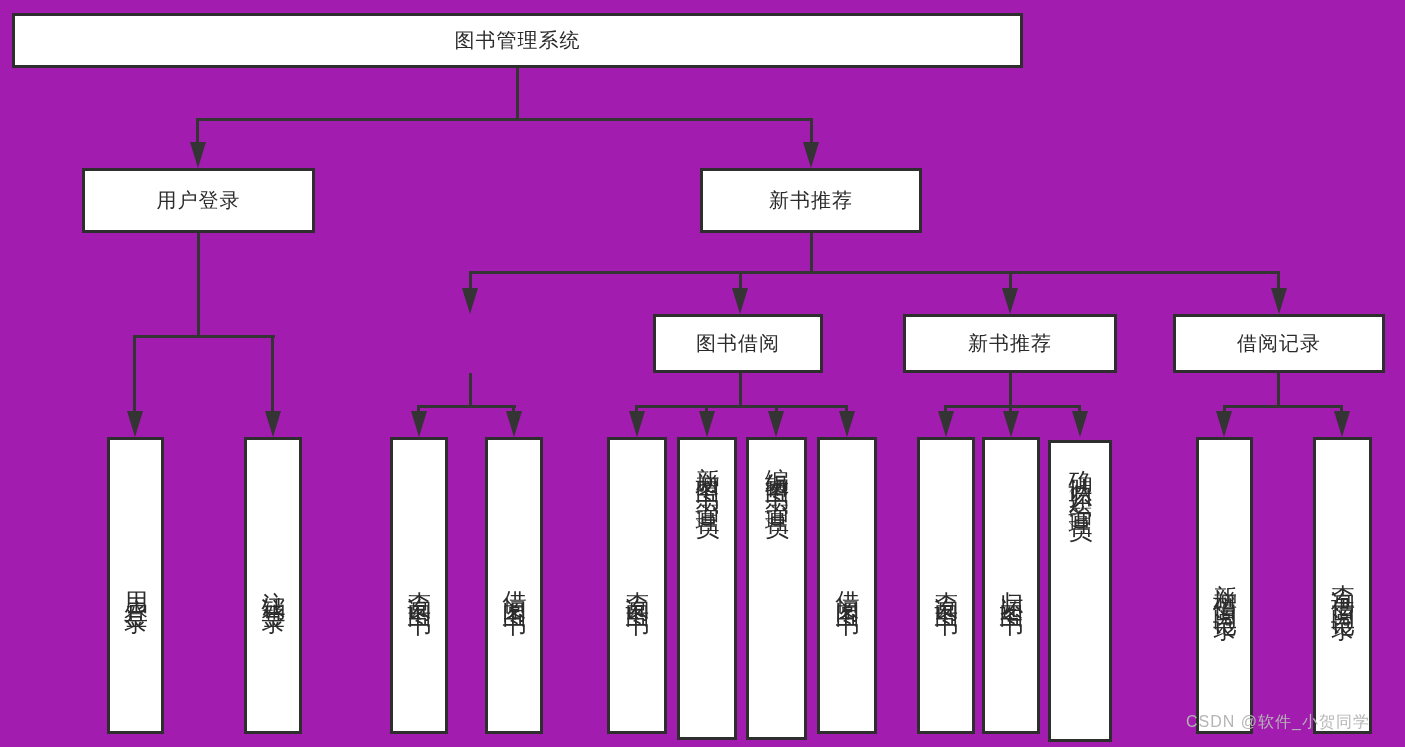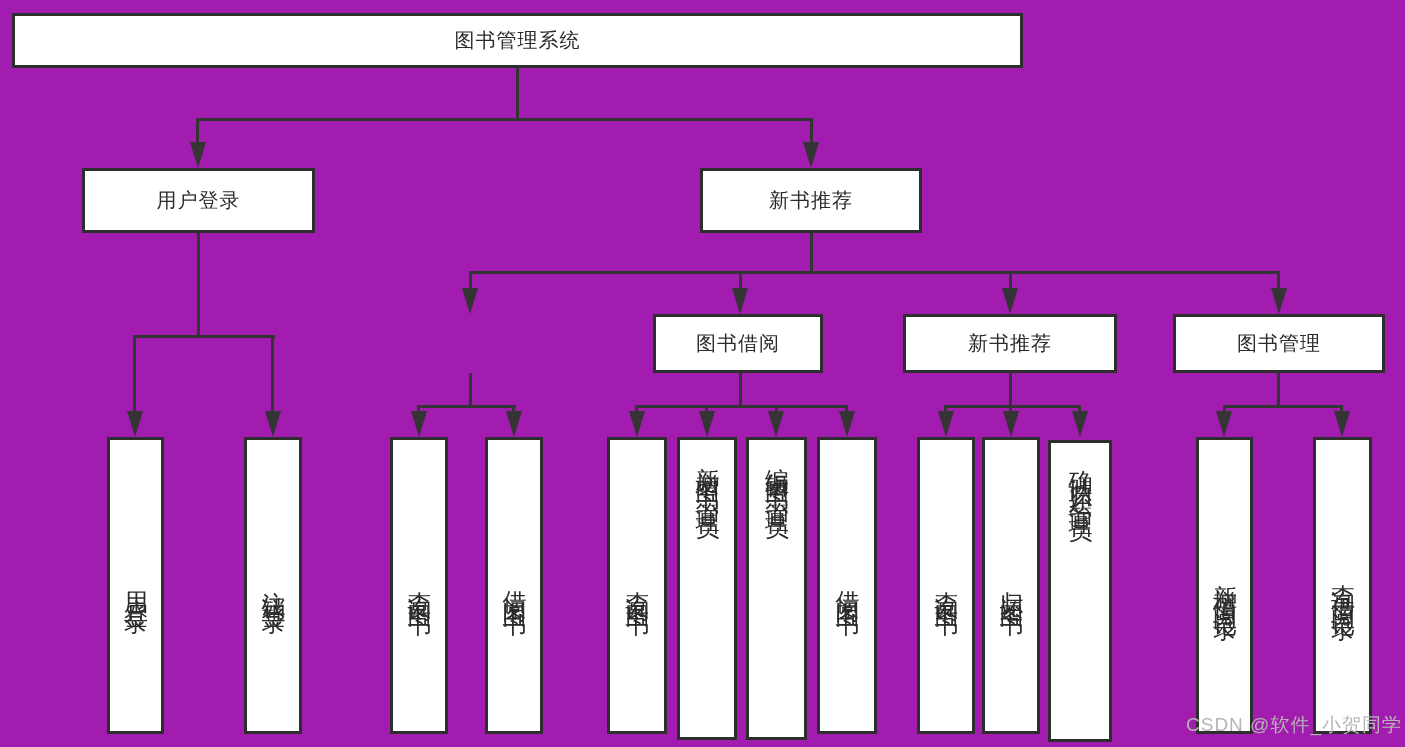--- a/index.html
+++ b/index.html
@@ -27,21 +27,21 @@
   .leaf.top span{padding-top:8px;}
   .line{position:absolute;background:var(--line);}
   .line.v{width:3px;}
   .line.h{height:3px;}
   .arrow{
     position:absolute;width:0;height:0;
     border-left:8px solid transparent;border-right:8px solid transparent;
     border-top:26px solid var(--line);
   }
   .watermark{
-    position:absolute;left:1186px;top:712px;font-size:19px;
+    position:absolute;left:1186px;top:712px;font-size:16px;
     color:var(--wm);white-space:nowrap;letter-spacing:1px;
   }
 </style>
 </head>
 <body>
 
 <div class="canvas">
 
   <div class="box hbox" style="left:12px;top:13px;width:1011px;height:55px">
     <span>图书管理系统</span>
@@ -79,21 +79,21 @@
   <div class="line v" style="left:1277px;top:271px;height:19px"></div>
   <div class="arrow" style="left:1271px;top:288px"></div>
 
   <div class="box hbox" style="left:653px;top:314px;width:170px;height:59px">
     <span>图书借阅</span>
   </div>
   <div class="box hbox" style="left:903px;top:314px;width:214px;height:59px">
     <span>新书推荐</span>
   </div>
   <div class="box hbox" style="left:1173px;top:314px;width:212px;height:59px">
-    <span>图书管理</span>
+    <span>借阅记录</span>
   </div>
 
   <div class="line v" style="left:469px;top:373px;height:34px"></div>
   <div class="line h" style="left:418px;top:405px;width:98px"></div>
   <div class="line v" style="left:417px;top:405px;height:8px"></div>
   <div class="arrow" style="left:411px;top:411px"></div>
   <div class="line v" style="left:512px;top:405px;height:8px"></div>
   <div class="arrow" style="left:506px;top:411px"></div>
 
   <div class="line v" style="left:739px;top:373px;height:34px"></div>

